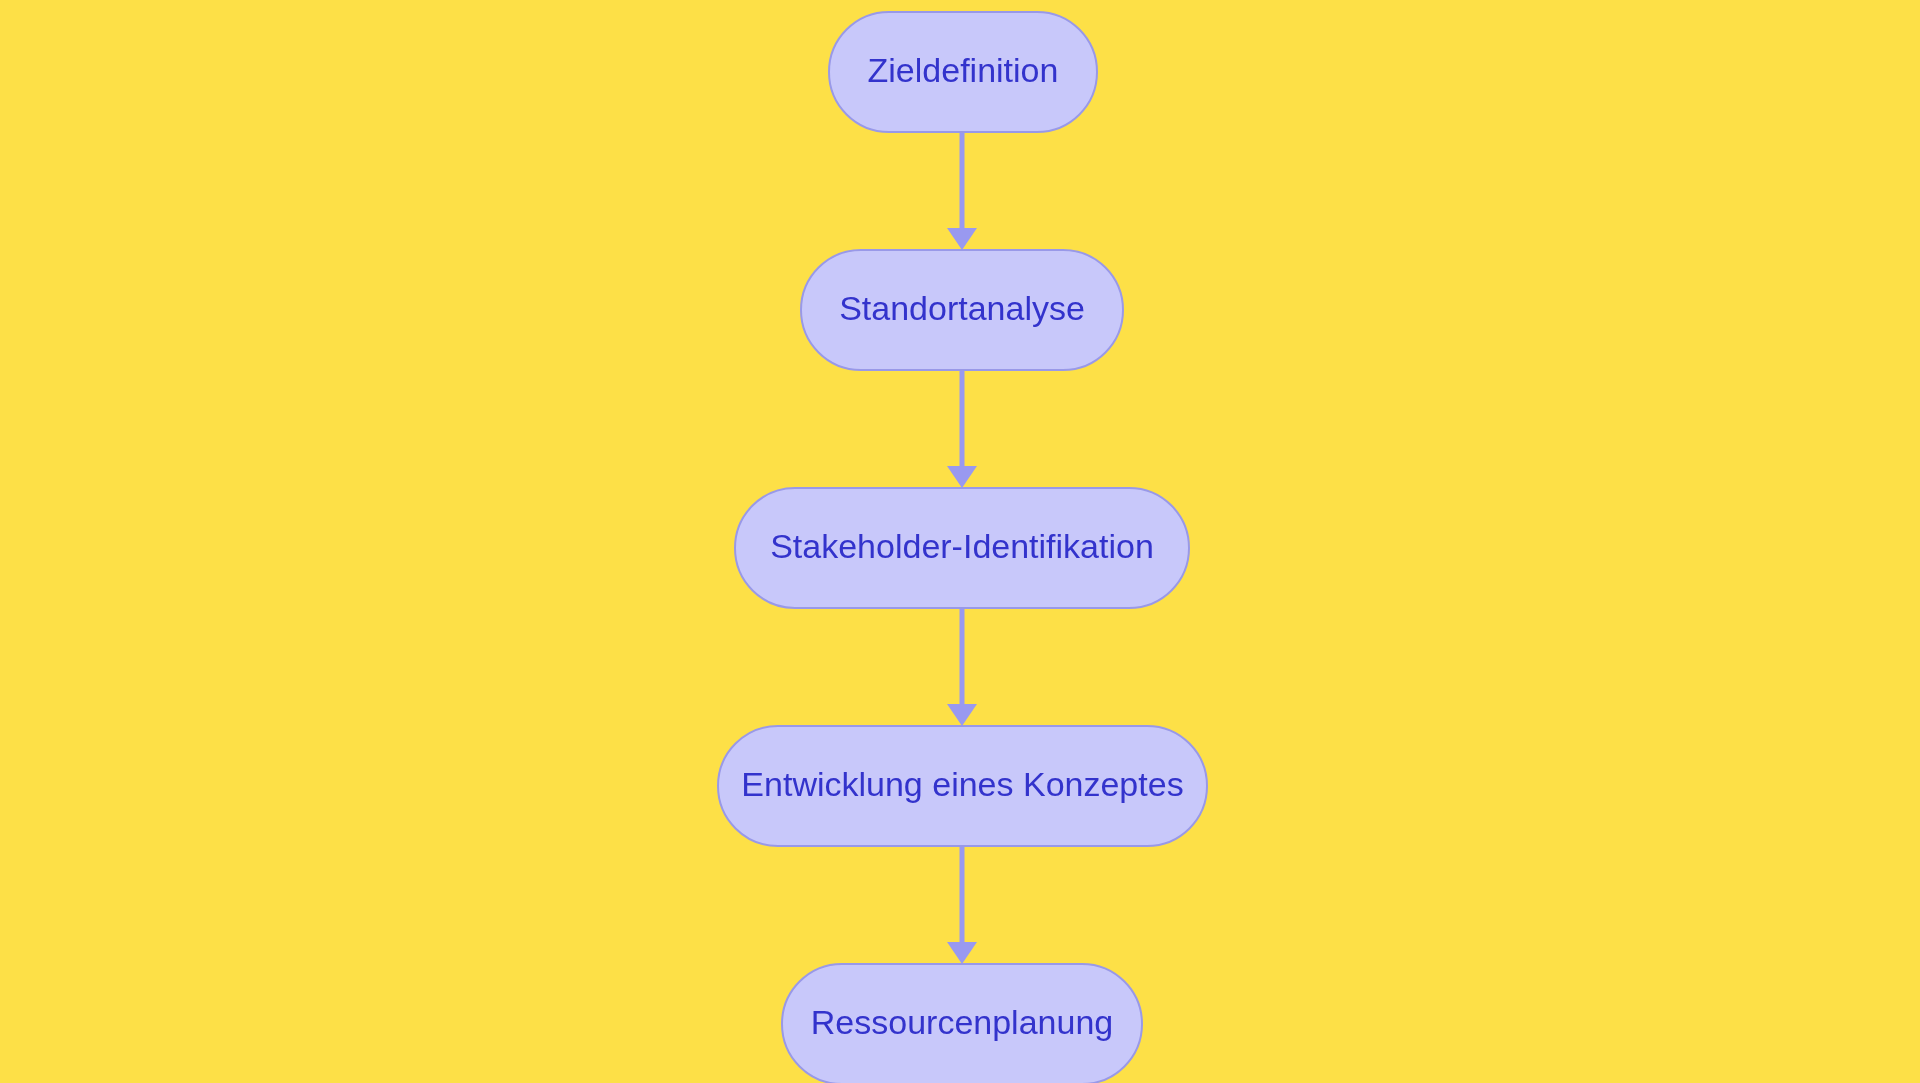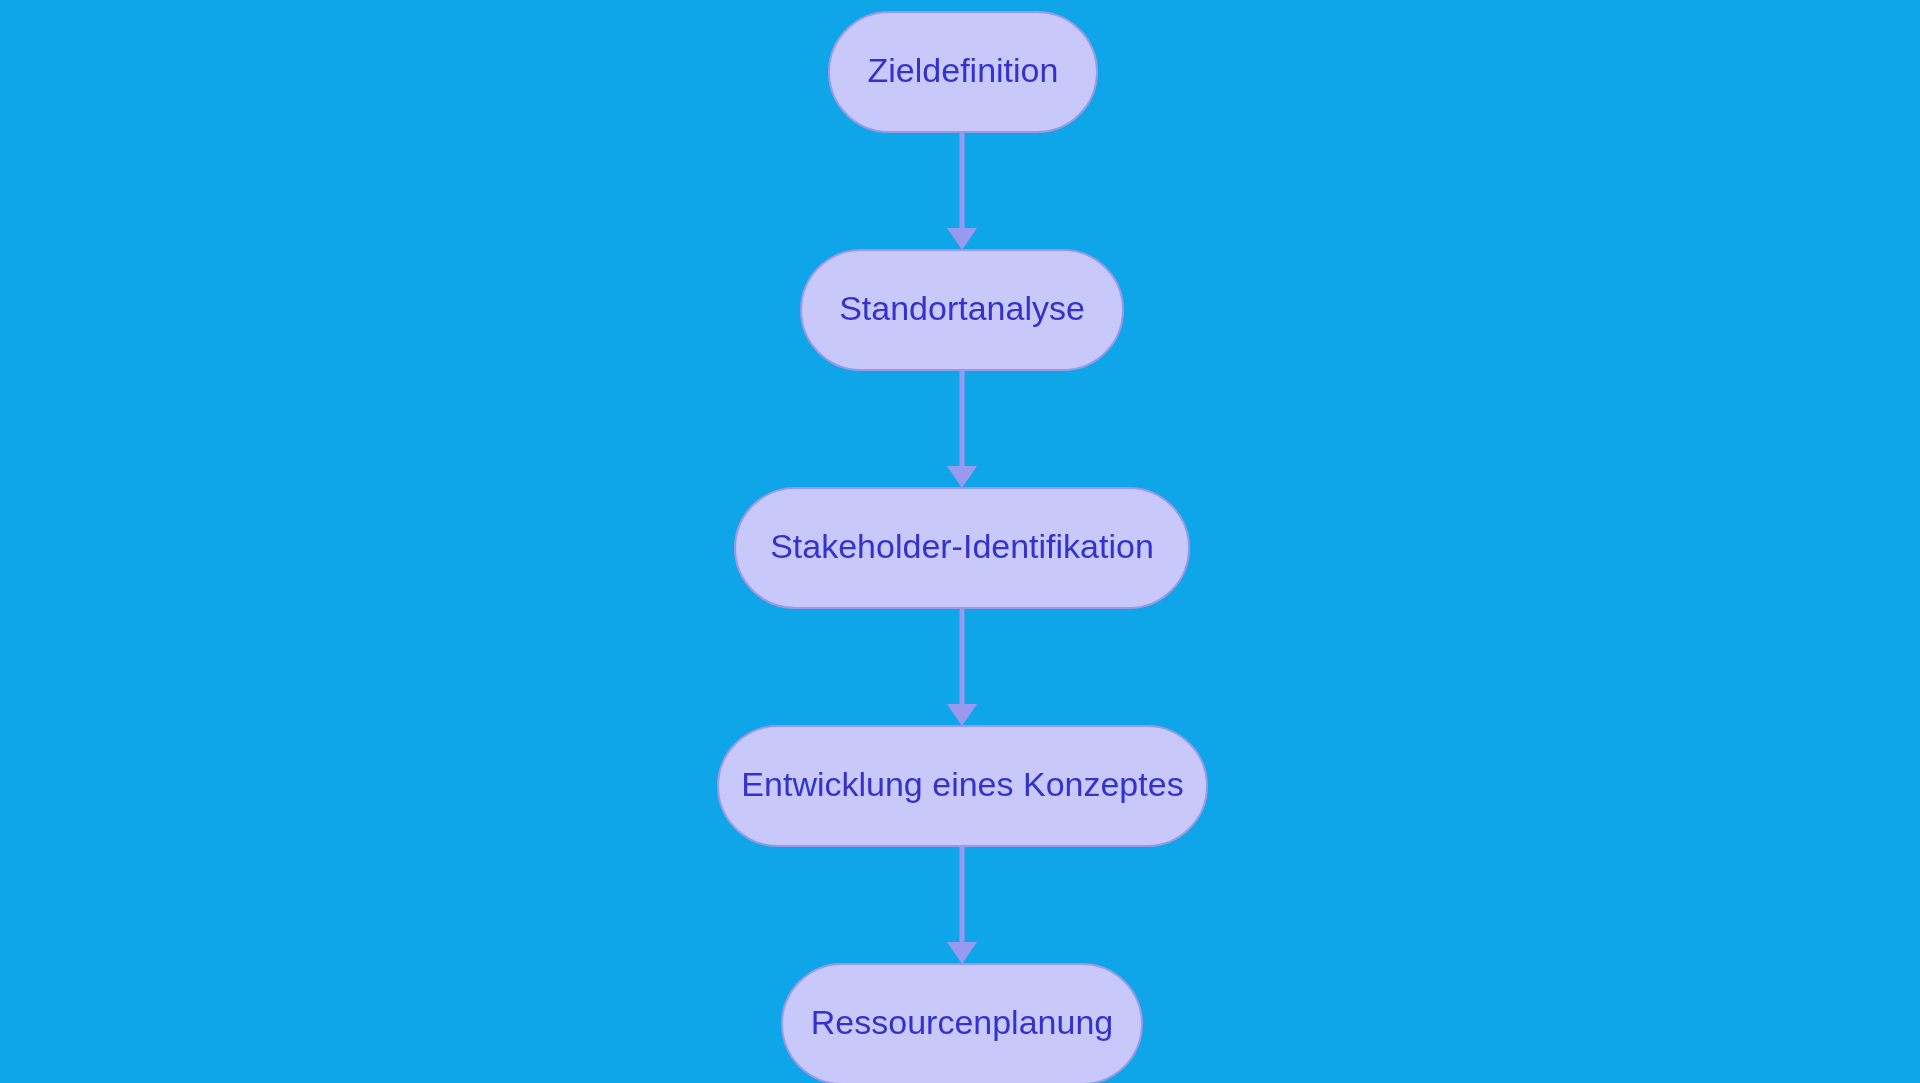--- a/index.html
+++ b/index.html
@@ -36,21 +36,21 @@
     font-size: 34px;
     font-weight: 400;
     dominant-baseline: middle;
     text-anchor: middle;
     letter-spacing: 0px;
   }
 </style>
 </head>
 <body>
 
-<div id="flowchart-canvas" style="background: #0ea5e9;">
+<div id="flowchart-canvas" style="background: #fde047;">
   <svg id="flow-svg" viewBox="0 0 1920 1083" xmlns="http://www.w3.org/2000/svg">
     <g id="edges-layer">
         <g>
           <line x1="962" y1="132" x2="962" y2="228" stroke="#9999f0" stroke-width="5"></line>
           <polygon points="947,228 977,228 962,250" fill="#9999f0"></polygon>
         </g>
         <g>
           <line x1="962" y1="370" x2="962" y2="466" stroke="#9999f0" stroke-width="5"></line>
           <polygon points="947,466 977,466 962,488" fill="#9999f0"></polygon>
         </g>

